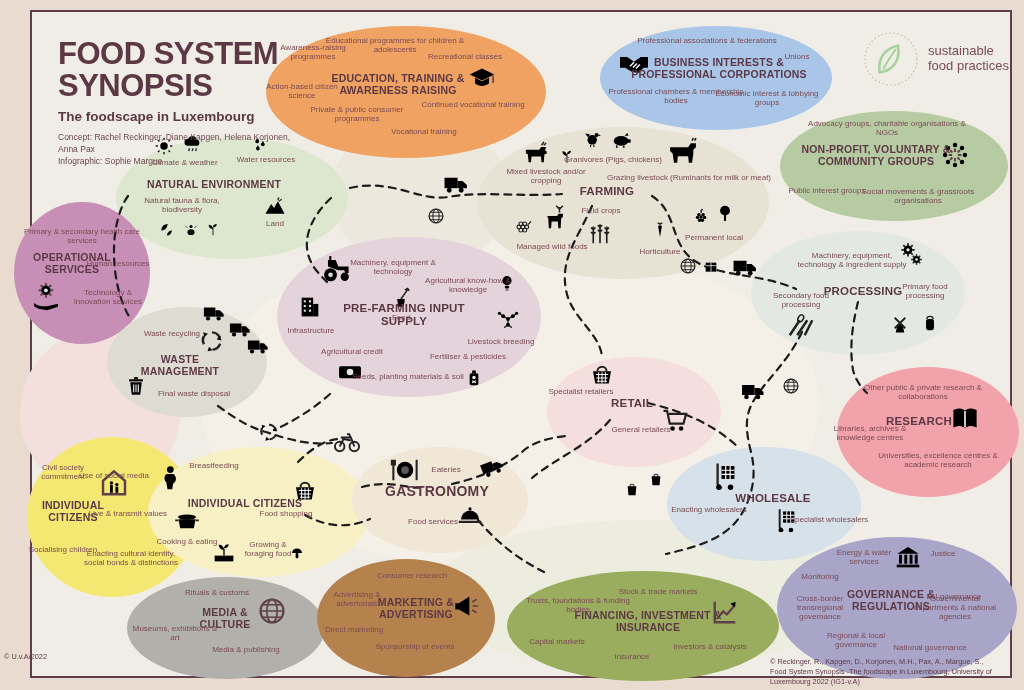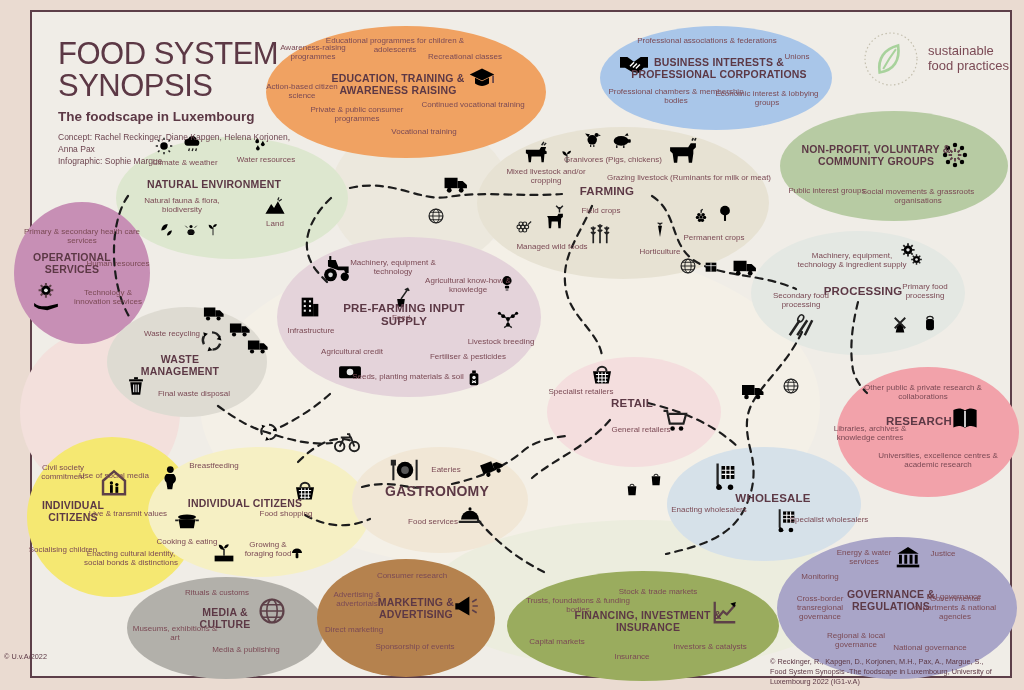--- a/index.html
+++ b/index.html
@@ -7,21 +7,21 @@
   #canvas{position:relative;width:1024px;height:690px}
   #frame{position:absolute;left:30px;top:10px;width:982px;height:668px;background:#f0ede7;border:2px solid #5d3f49;box-sizing:border-box;z-index:0}
   .blob{position:absolute;border-radius:50%;z-index:0}
   .bub{position:absolute;border-radius:50%;z-index:1}
   svg.overlay{position:absolute;left:0;top:0;z-index:2;pointer-events:none}
   .ic{position:absolute;z-index:3;transform:translate(-50%,-50%);color:#222}
   .ic.mi{color:#5d4048}
   .lab{position:absolute;z-index:4;transform:translate(-50%,-50%);font-size:8px;line-height:1.15;color:#7b4a55;text-align:center}
   .t{position:absolute;z-index:4;transform:translate(-50%,-50%);font-size:10.5px;font-weight:bold;line-height:1.12;color:#5c3845;text-align:center;letter-spacing:.2px}
   #titleblock{position:absolute;left:58px;top:38px;width:250px;z-index:4;color:#5c3845}
-  #titleblock .h1{font-size:31px;font-weight:normal;line-height:1.04;letter-spacing:-.5px;width:235px}
+  #titleblock .h1{font-size:31px;font-weight:bold;line-height:1.04;letter-spacing:-.5px;width:235px}
   #titleblock .sub{font-size:13.5px;font-weight:bold;margin-top:7px}
   #titleblock .meta{font-size:8.5px;margin-top:8px;line-height:1.4;color:#6d4550}
   #logo{position:absolute;left:862px;top:28px;width:150px;height:62px;z-index:4;display:flex;align-items:center}
   #logo .ltxt{font-size:13px;color:#7b4a55;line-height:1.15;margin-left:8px}
   .cite{position:absolute;z-index:4;font-size:7.3px;color:#5c3845;line-height:1.35}
 </style>
 </head>
 <body>
 
 <div id="canvas">
@@ -451,20 +451,21 @@
       <use href="#i-leaves"></use>
     </svg>
   <svg class="ic" style="left:191px;top:230px" width="17" height="17">
       <use href="#i-bee"></use>
     </svg>
   <svg class="ic" style="left:213px;top:229px" width="15" height="15">
       <use href="#i-plant"></use>
     </svg>
 
   <div class="t" style="left:876px;top:156px;width:180px">NON-PROFIT, VOLUNTARY &amp; COMMUNITY GROUPS</div>
+  <div class="lab" style="left:887px;top:128px;width:180px">Advocacy groups, charitable organisations &amp; NGOs</div>
   <div class="lab" style="left:827px;top:191px;width:85px">Public interest groups</div>
   <div class="lab" style="left:918px;top:196px;width:150px">Social movements &amp; grassroots organisations</div>
   <svg class="ic mi" style="left:955px;top:155px" width="28" height="28">
       <use href="#i-people"></use>
     </svg>
 
   <div class="t" style="left:72px;top:264px;width:105px">OPERATIONAL SERVICES</div>
   <div class="lab" style="left:82px;top:236px;width:125px">Primary &amp; secondary health care services</div>
   <div class="lab" style="left:118px;top:264px;width:65px">Human resources</div>
   <div class="lab" style="left:108px;top:297px;width:85px">Technology &amp; innovation services</div>
@@ -472,21 +473,21 @@
       <use href="#i-handgear"></use>
     </svg>
 
   <div class="t" style="left:607px;top:191px;width:90px;font-size:11.5px">FARMING</div>
   <div class="lab" style="left:546px;top:176px;width:110px">Mixed livestock and/or cropping</div>
   <div class="lab" style="left:613px;top:160px;width:110px">Granivores (Pigs, chickens)</div>
   <div class="lab" style="left:689px;top:178px;width:180px">Grazing livestock (Ruminants for milk or meat)</div>
   <div class="lab" style="left:601px;top:211px;width:70px">Field crops</div>
   <div class="lab" style="left:552px;top:247px;width:80px">Managed wild foods</div>
   <div class="lab" style="left:660px;top:252px;width:70px">Horticulture</div>
-  <div class="lab" style="left:714px;top:238px;width:75px">Permanent crops</div>
+  <div class="lab" style="left:714px;top:238px;width:75px">Permanent local</div>
   <svg class="ic" style="left:536px;top:152px" width="27" height="27">
       <use href="#i-goat"></use>
     </svg>
   <svg class="ic" style="left:567px;top:156px" width="16" height="16">
       <use href="#i-plant"></use>
     </svg>
   <svg class="ic" style="left:593px;top:139px" width="19" height="19">
       <use href="#i-chicken"></use>
     </svg>
   <svg class="ic" style="left:622px;top:140px" width="21" height="21">

